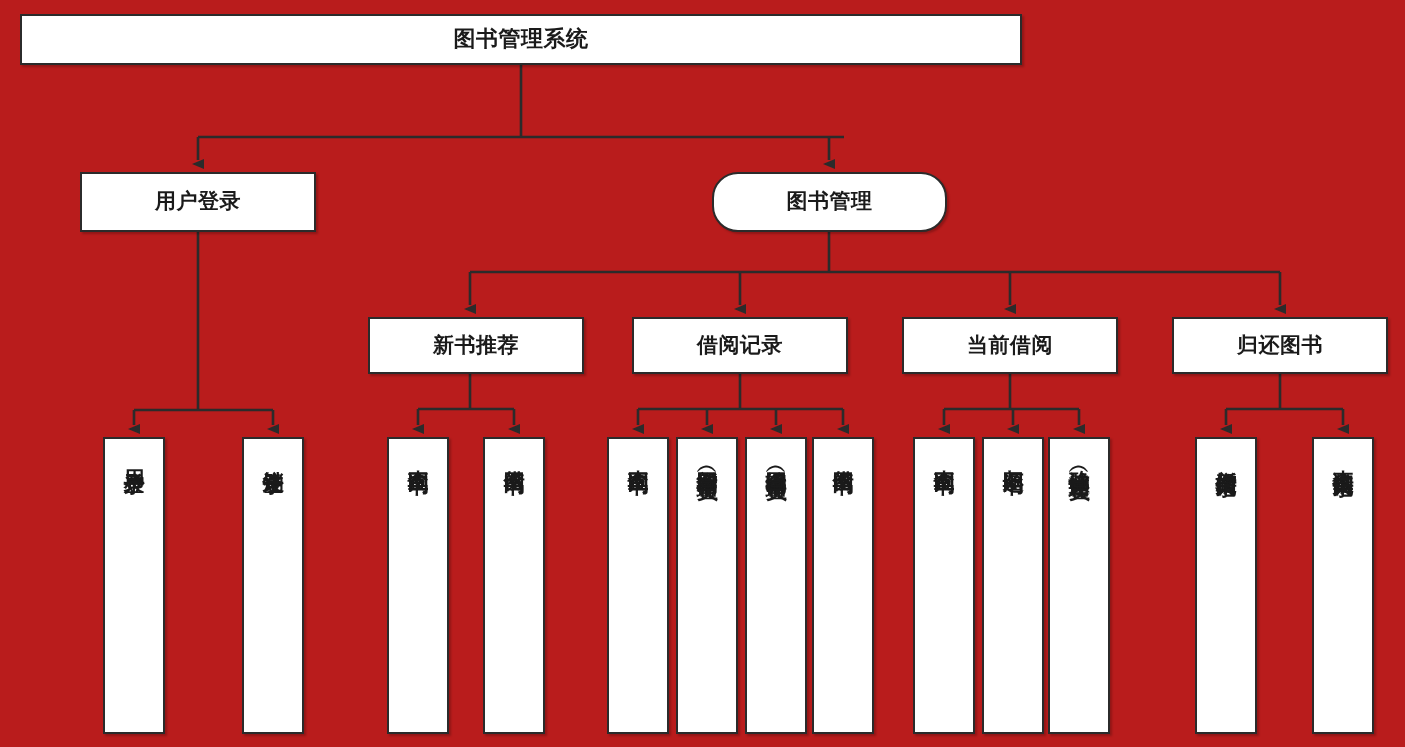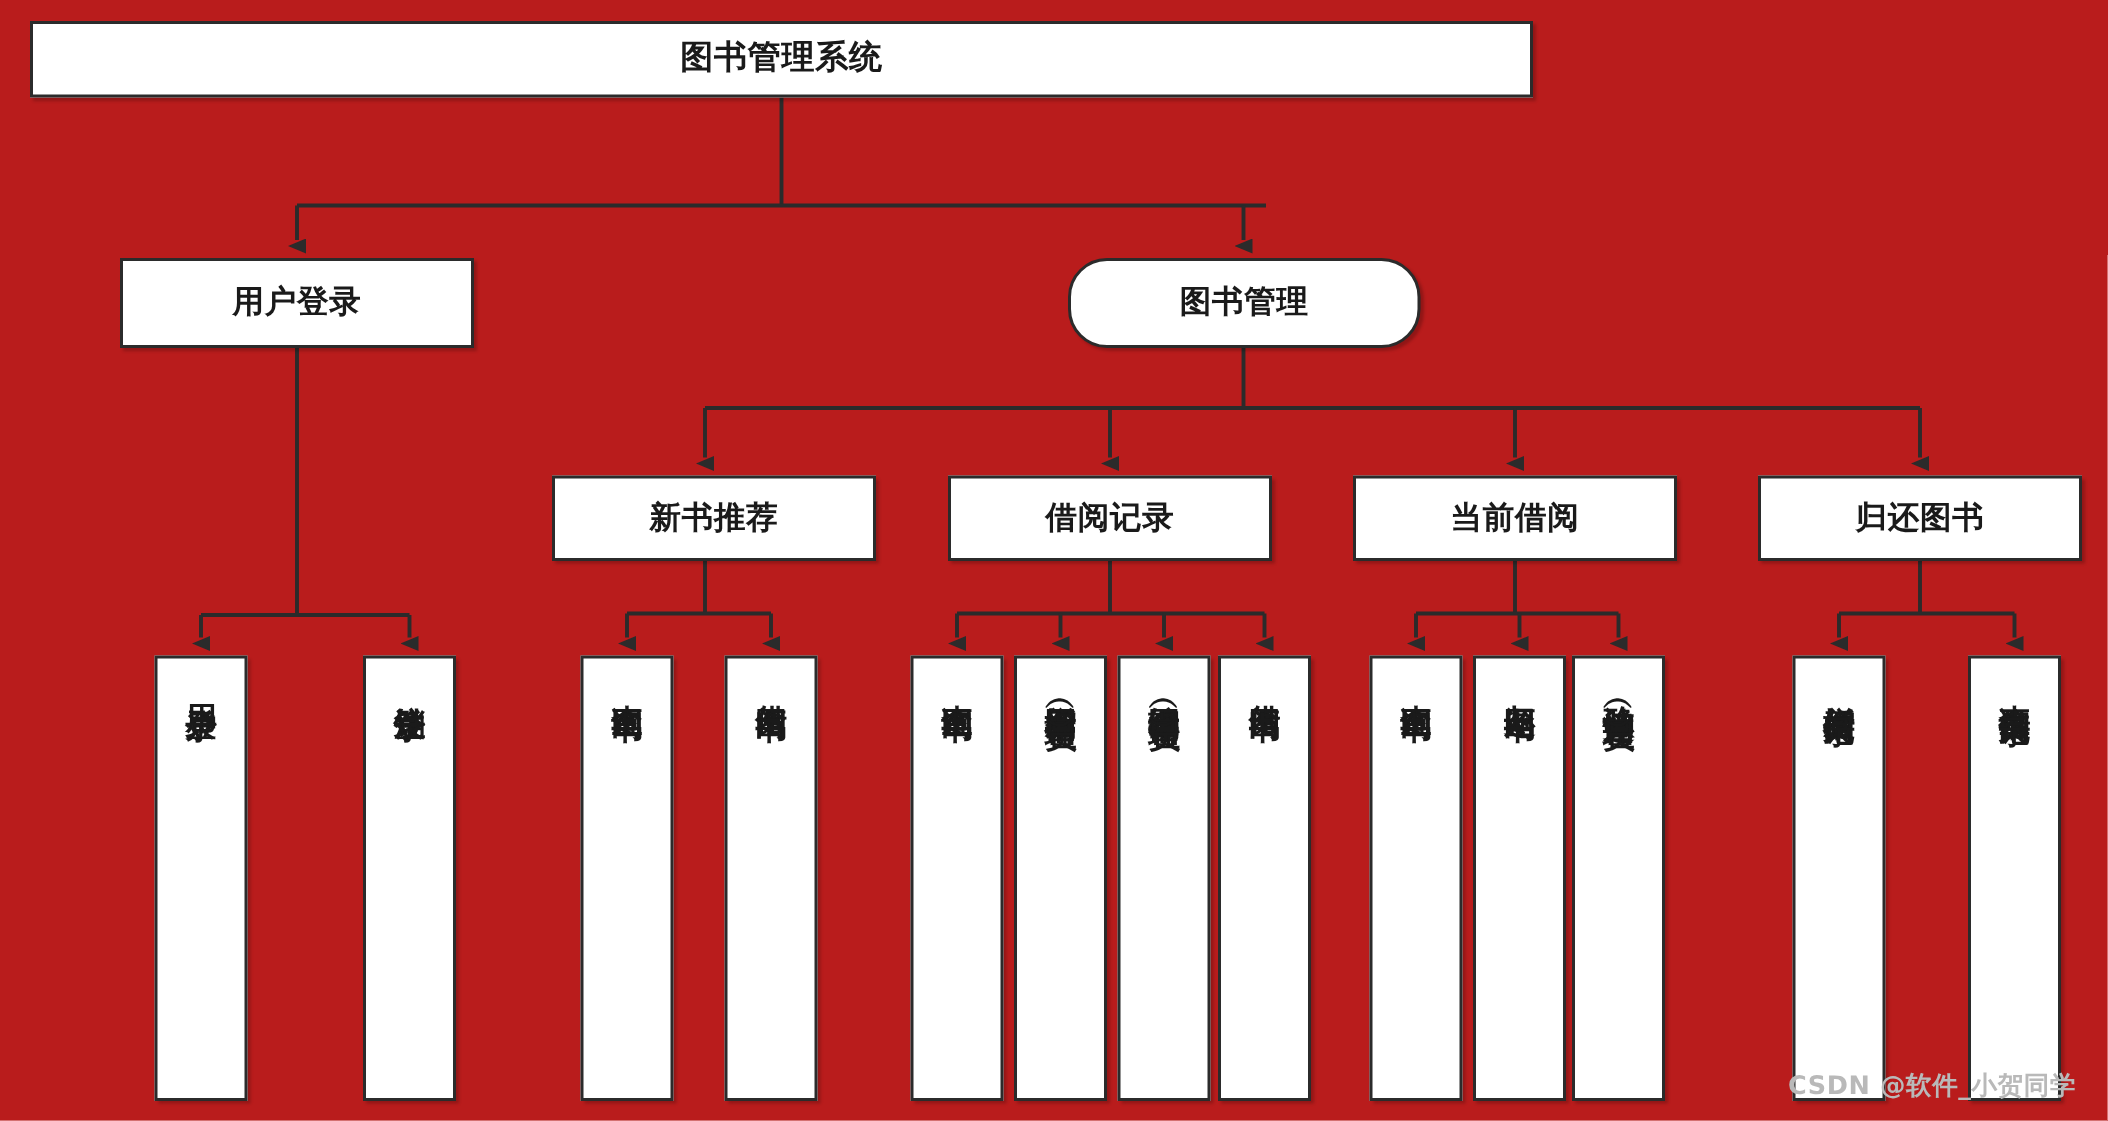--- a/index.html
+++ b/index.html
@@ -199,15 +199,14 @@
   <div class="node vertical" style="left:1048px; top:437px; width:62px; height:297px;">
     <span class="node-label">确认归还（管理员）</span>
   </div>
   <div class="node vertical" style="left:1195px; top:437px; width:62px; height:297px;">
     <span class="node-label">新增借阅记录</span>
   </div>
   <div class="node vertical" style="left:1312px; top:437px; width:62px; height:297px;">
     <span class="node-label">查询借阅记录</span>
   </div>
 
-  <div id="watermark">CSDN @软件_小贺同学</div>
 
 </div>
 
 </body></html>

